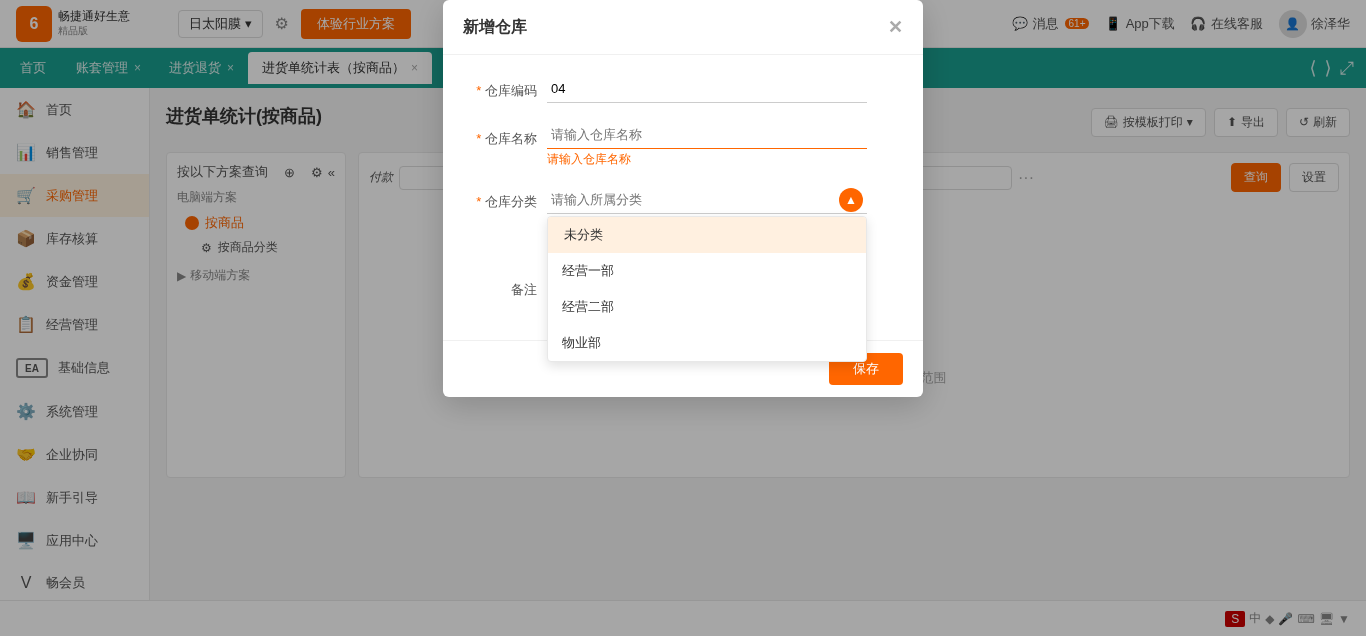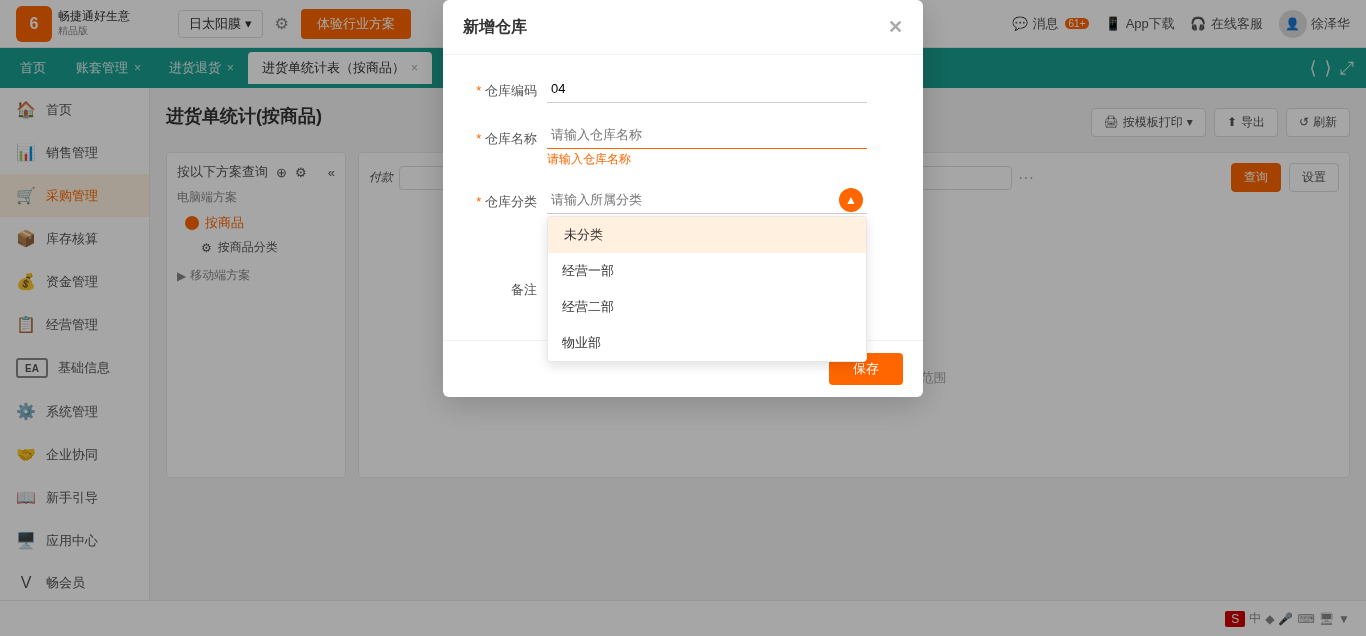--- a/index.html
+++ b/index.html
@@ -131,21 +131,21 @@
       position: relative;
     }
     .page-title {
       font-size: 18px; font-weight: bold; color: #333;
       margin-bottom: 12px;
     }
     .filter-header {
       display: flex; align-items: center; justify-content: space-between;
       font-size: 13px; color: #555;
     }
-    .filter-header-left { display: flex; align-items: center; gap: 8px; }
+    .filter-header-left { display: flex; align-items: center; gap: 16px; }
     .scheme-section { margin-top: 8px; }
     .scheme-label { font-size: 12px; color: #888; margin-bottom: 4px; }
     .scheme-active {
       display: flex; align-items: center; gap: 6px;
       padding: 4px 8px;
       color: #f60;
       font-size: 13px;
     }
     .scheme-sub {
       display: flex; align-items: center; gap: 6px;

